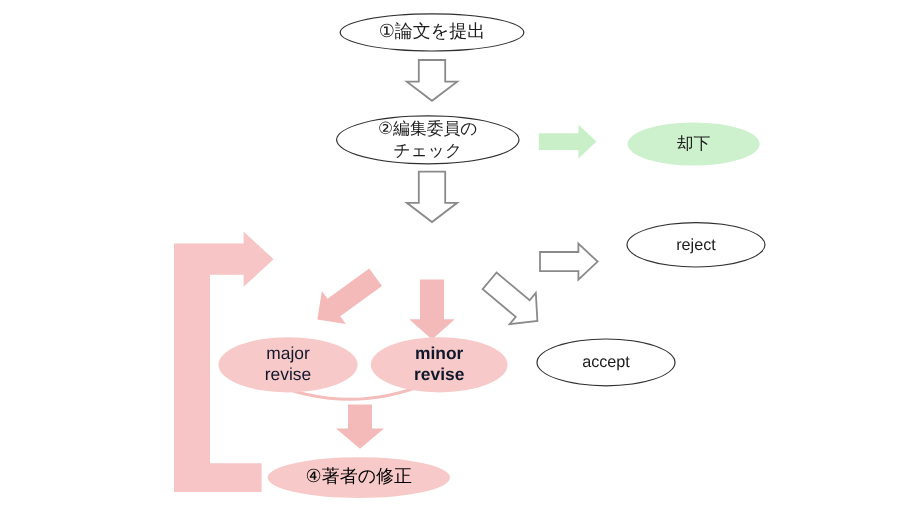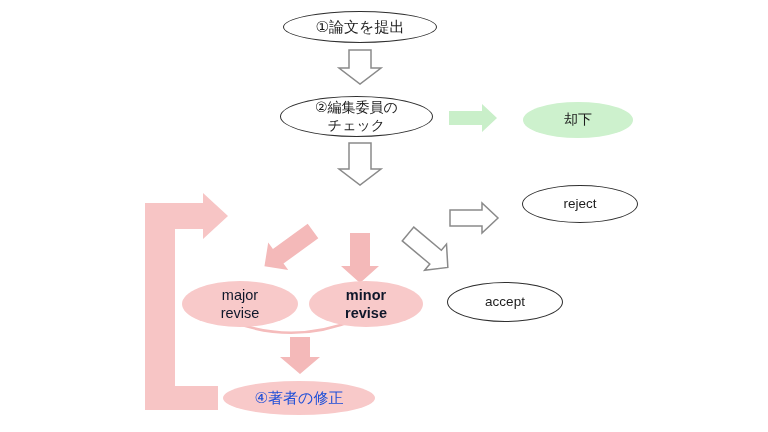--- a/index.html
+++ b/index.html
@@ -21,21 +21,21 @@
     line-height:1.25;
     box-sizing:border-box;
   }
   .outlined{background:#ffffff;border:1.4px solid #2f2f2f;}
   .green-node{background:#cdf1cd;border:none;}
   .pink-node{background:#f8c9c9;border:none;}
   .jp{font-size:15px;}
   .jp-sm{font-size:14px;}
   .en{font-size:13.5px;}
   .pink-text{color:#0f172a;font-size:14.5px;}
-  .dark-text{color:#1d4ed8;}
+  .dark-text{color:#000000;}
   
   #node-submit        {left:283px;top:11px;width:154px;height:32px;}
   #node-editor-check  {left:280px;top:96px;width:153px;height:41px;}
   #node-kyakka        {left:523px;top:102px;width:110px;height:36px;}
   #node-peer-review   {left:283px;top:190px;width:157px;height:38px;}
   #node-reject        {left:522px;top:185px;width:116px;height:38px;justify-content:center;}
   #node-major-revise  {left:182px;top:281px;width:116px;height:46px;}
   #node-minor-revise  {left:309px;top:281px;width:114px;height:46px;font-weight:bold;}
   #node-accept        {left:447px;top:282px;width:116px;height:40px;}
   #node-author-fix    {left:223px;top:381px;width:152px;height:34px;}

